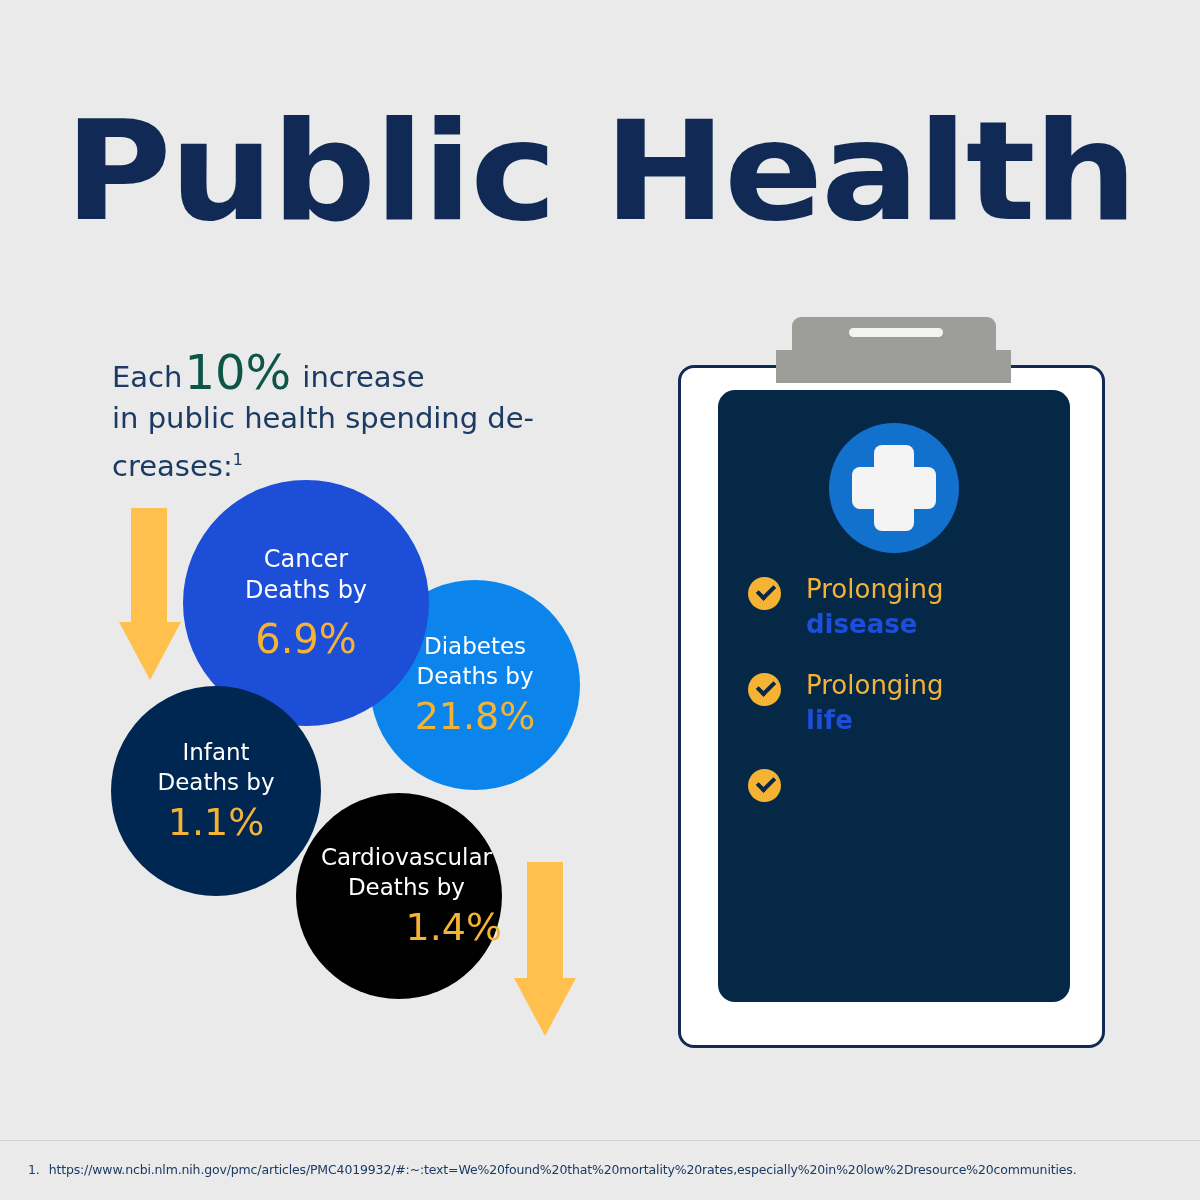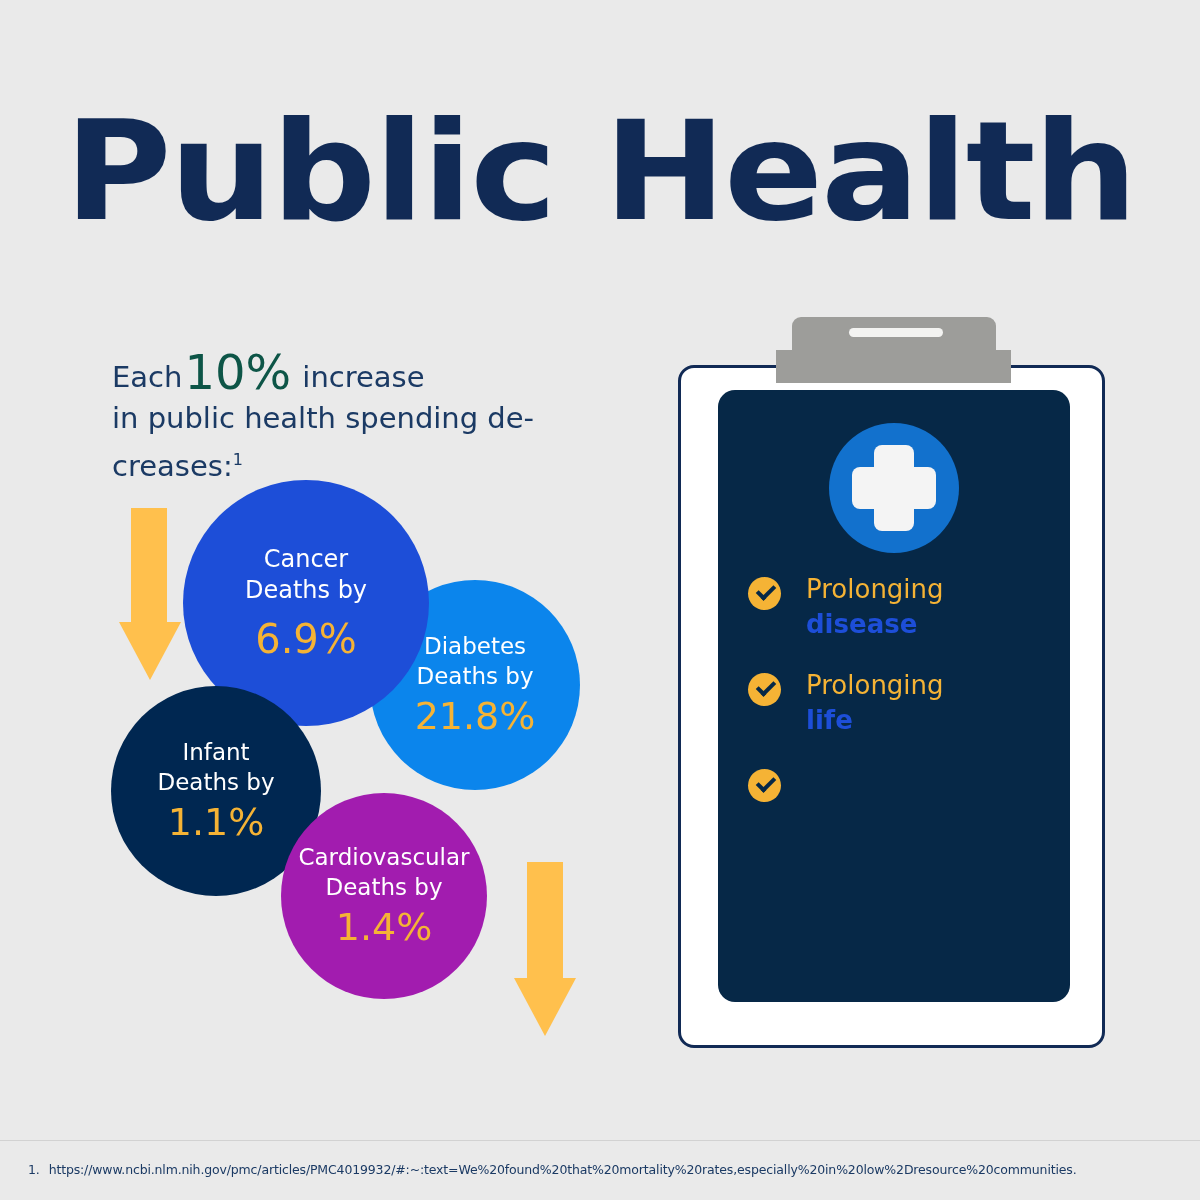--- a/index.html
+++ b/index.html
@@ -87,21 +87,21 @@
   }
   .bubble .val{
     font-size:40px;
     line-height:48px;
     color:#f5b335;
     margin-top:2px;
   }
   #bubble-cancer{left:183px;top:480px;width:246px;height:246px;background:#1d4ed8;z-index:3;gap:7px;}
   #bubble-diabetes{left:370px;top:580px;width:210px;height:210px;background:#0b85ec;z-index:2;}
   #bubble-infant{left:111px;top:686px;width:210px;height:210px;background:#002751;z-index:4;}
-  #bubble-cardio{left:281px;top:793px;width:206px;height:206px;background:#a21caf;z-index:5;}
+  #bubble-cardio{left:296px;top:793px;width:206px;height:206px;background:#000000;z-index:5;align-items:flex-end;}
   #bubble-diabetes .lbl{font-size:23px;line-height:30px;}
   #bubble-infant .lbl{font-size:23px;line-height:30px;}
   #bubble-cardio .lbl{font-size:23px;line-height:30px;}
   #bubble-diabetes .val,#bubble-infant .val,#bubble-cardio .val{font-size:38px;line-height:46px;}
 
   
   #clipboard{
     position:absolute;left:678px;top:365px;width:427px;height:683px;
     background:#ffffff;
     border:3px solid #112a55;

